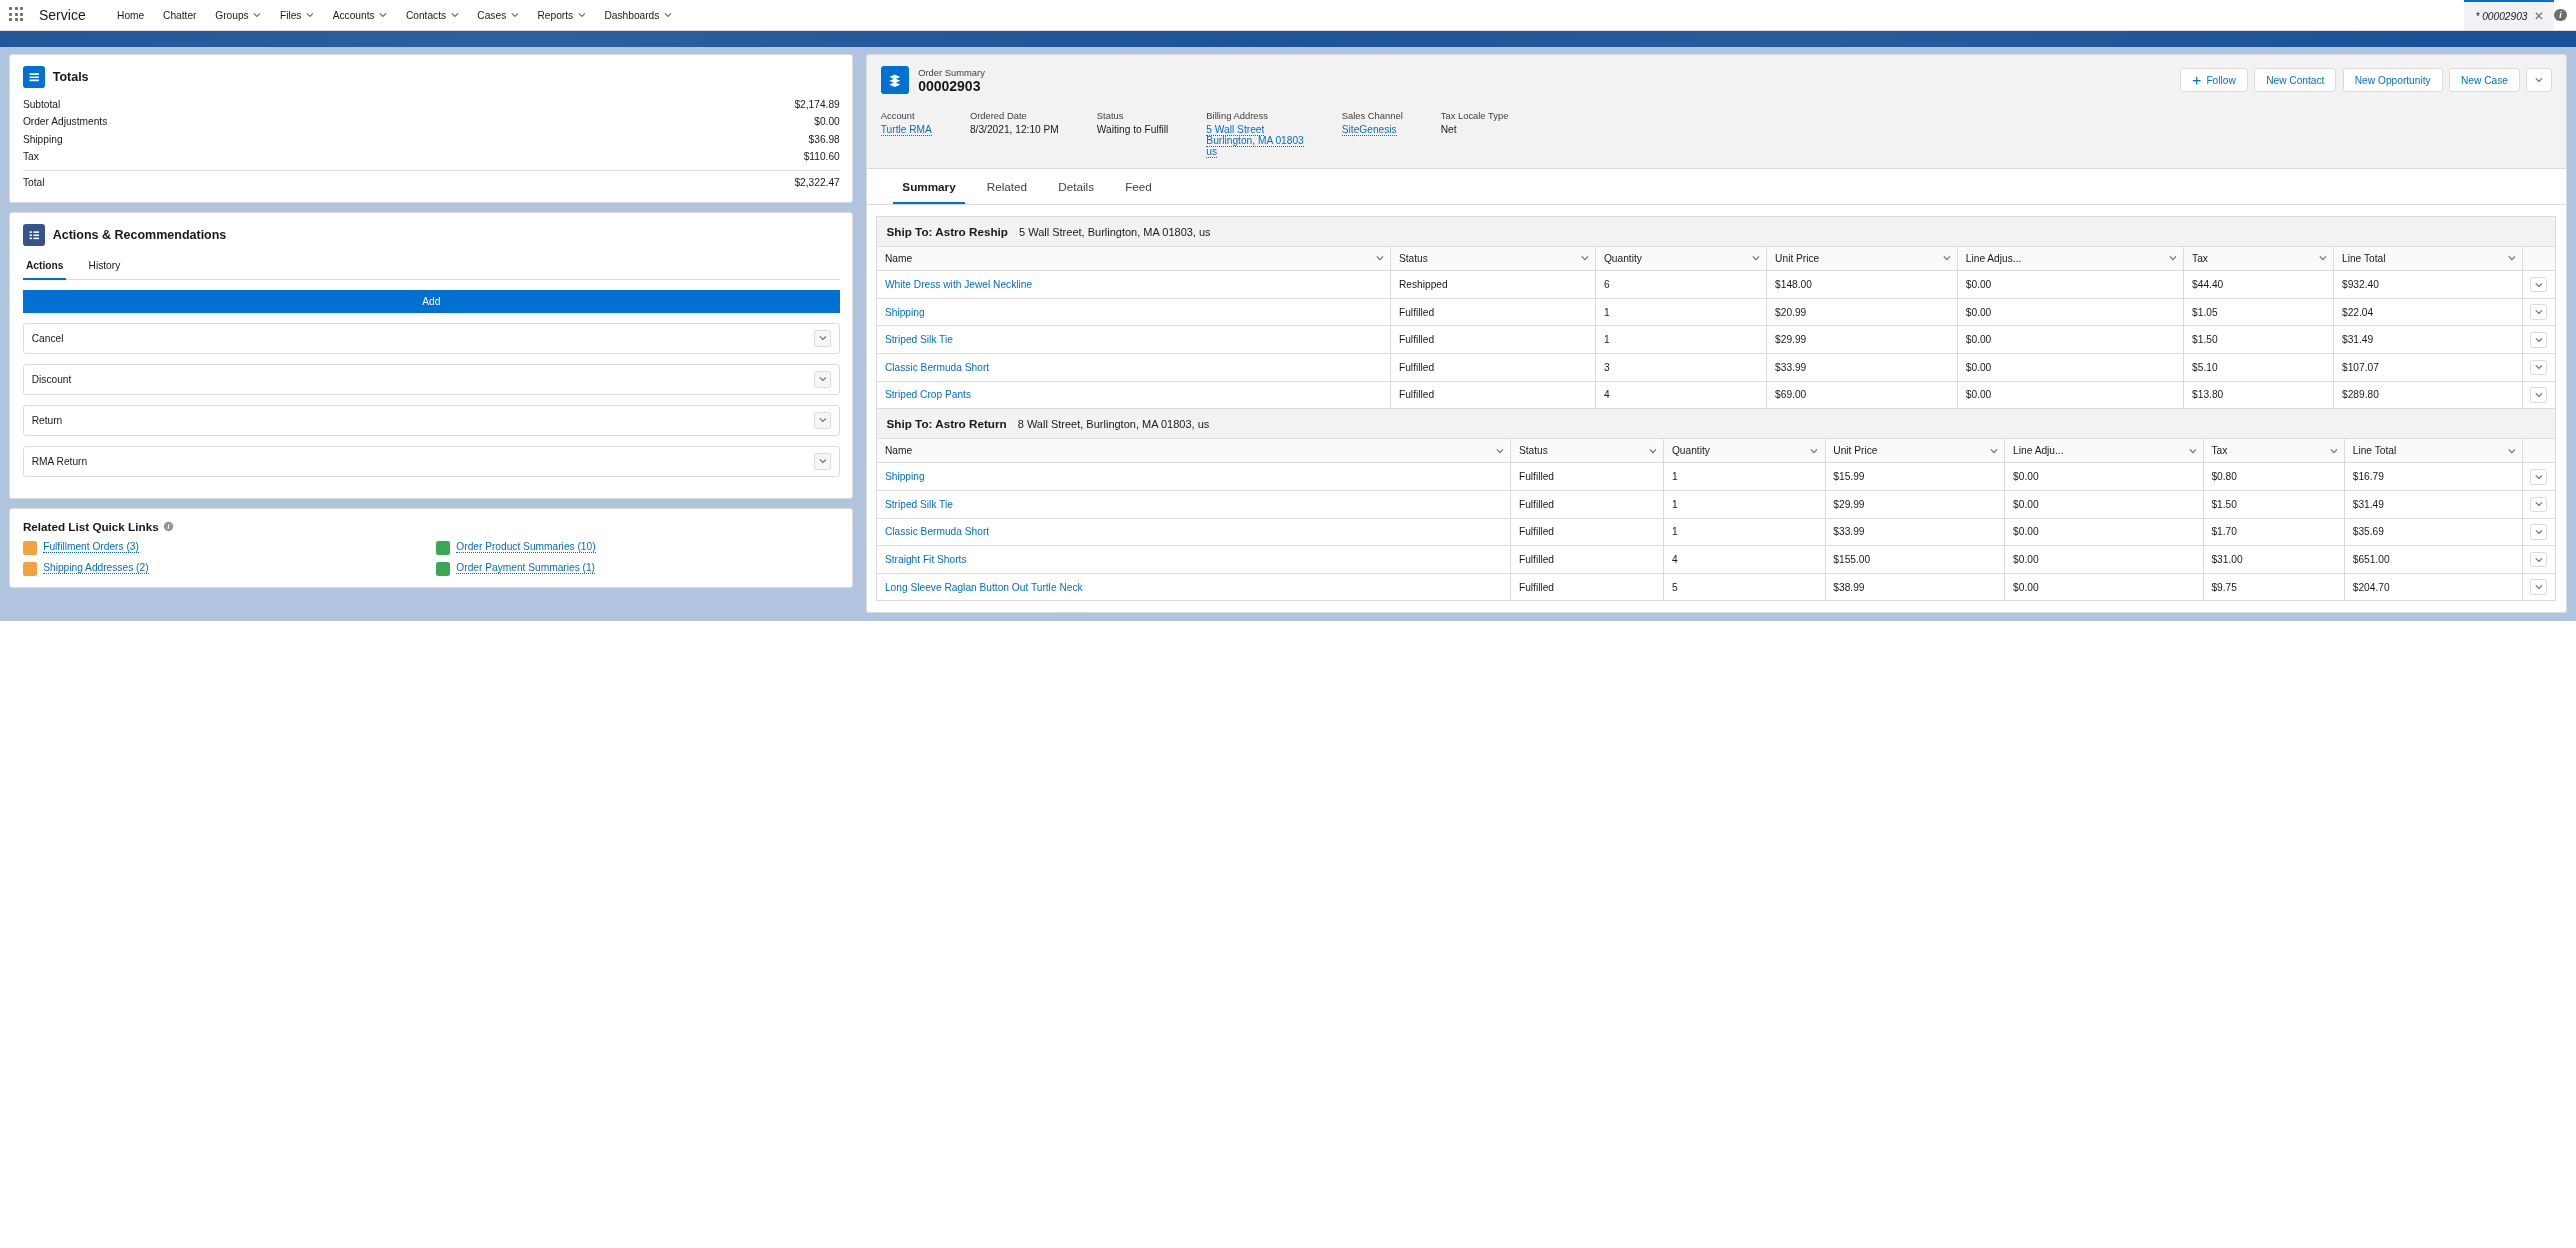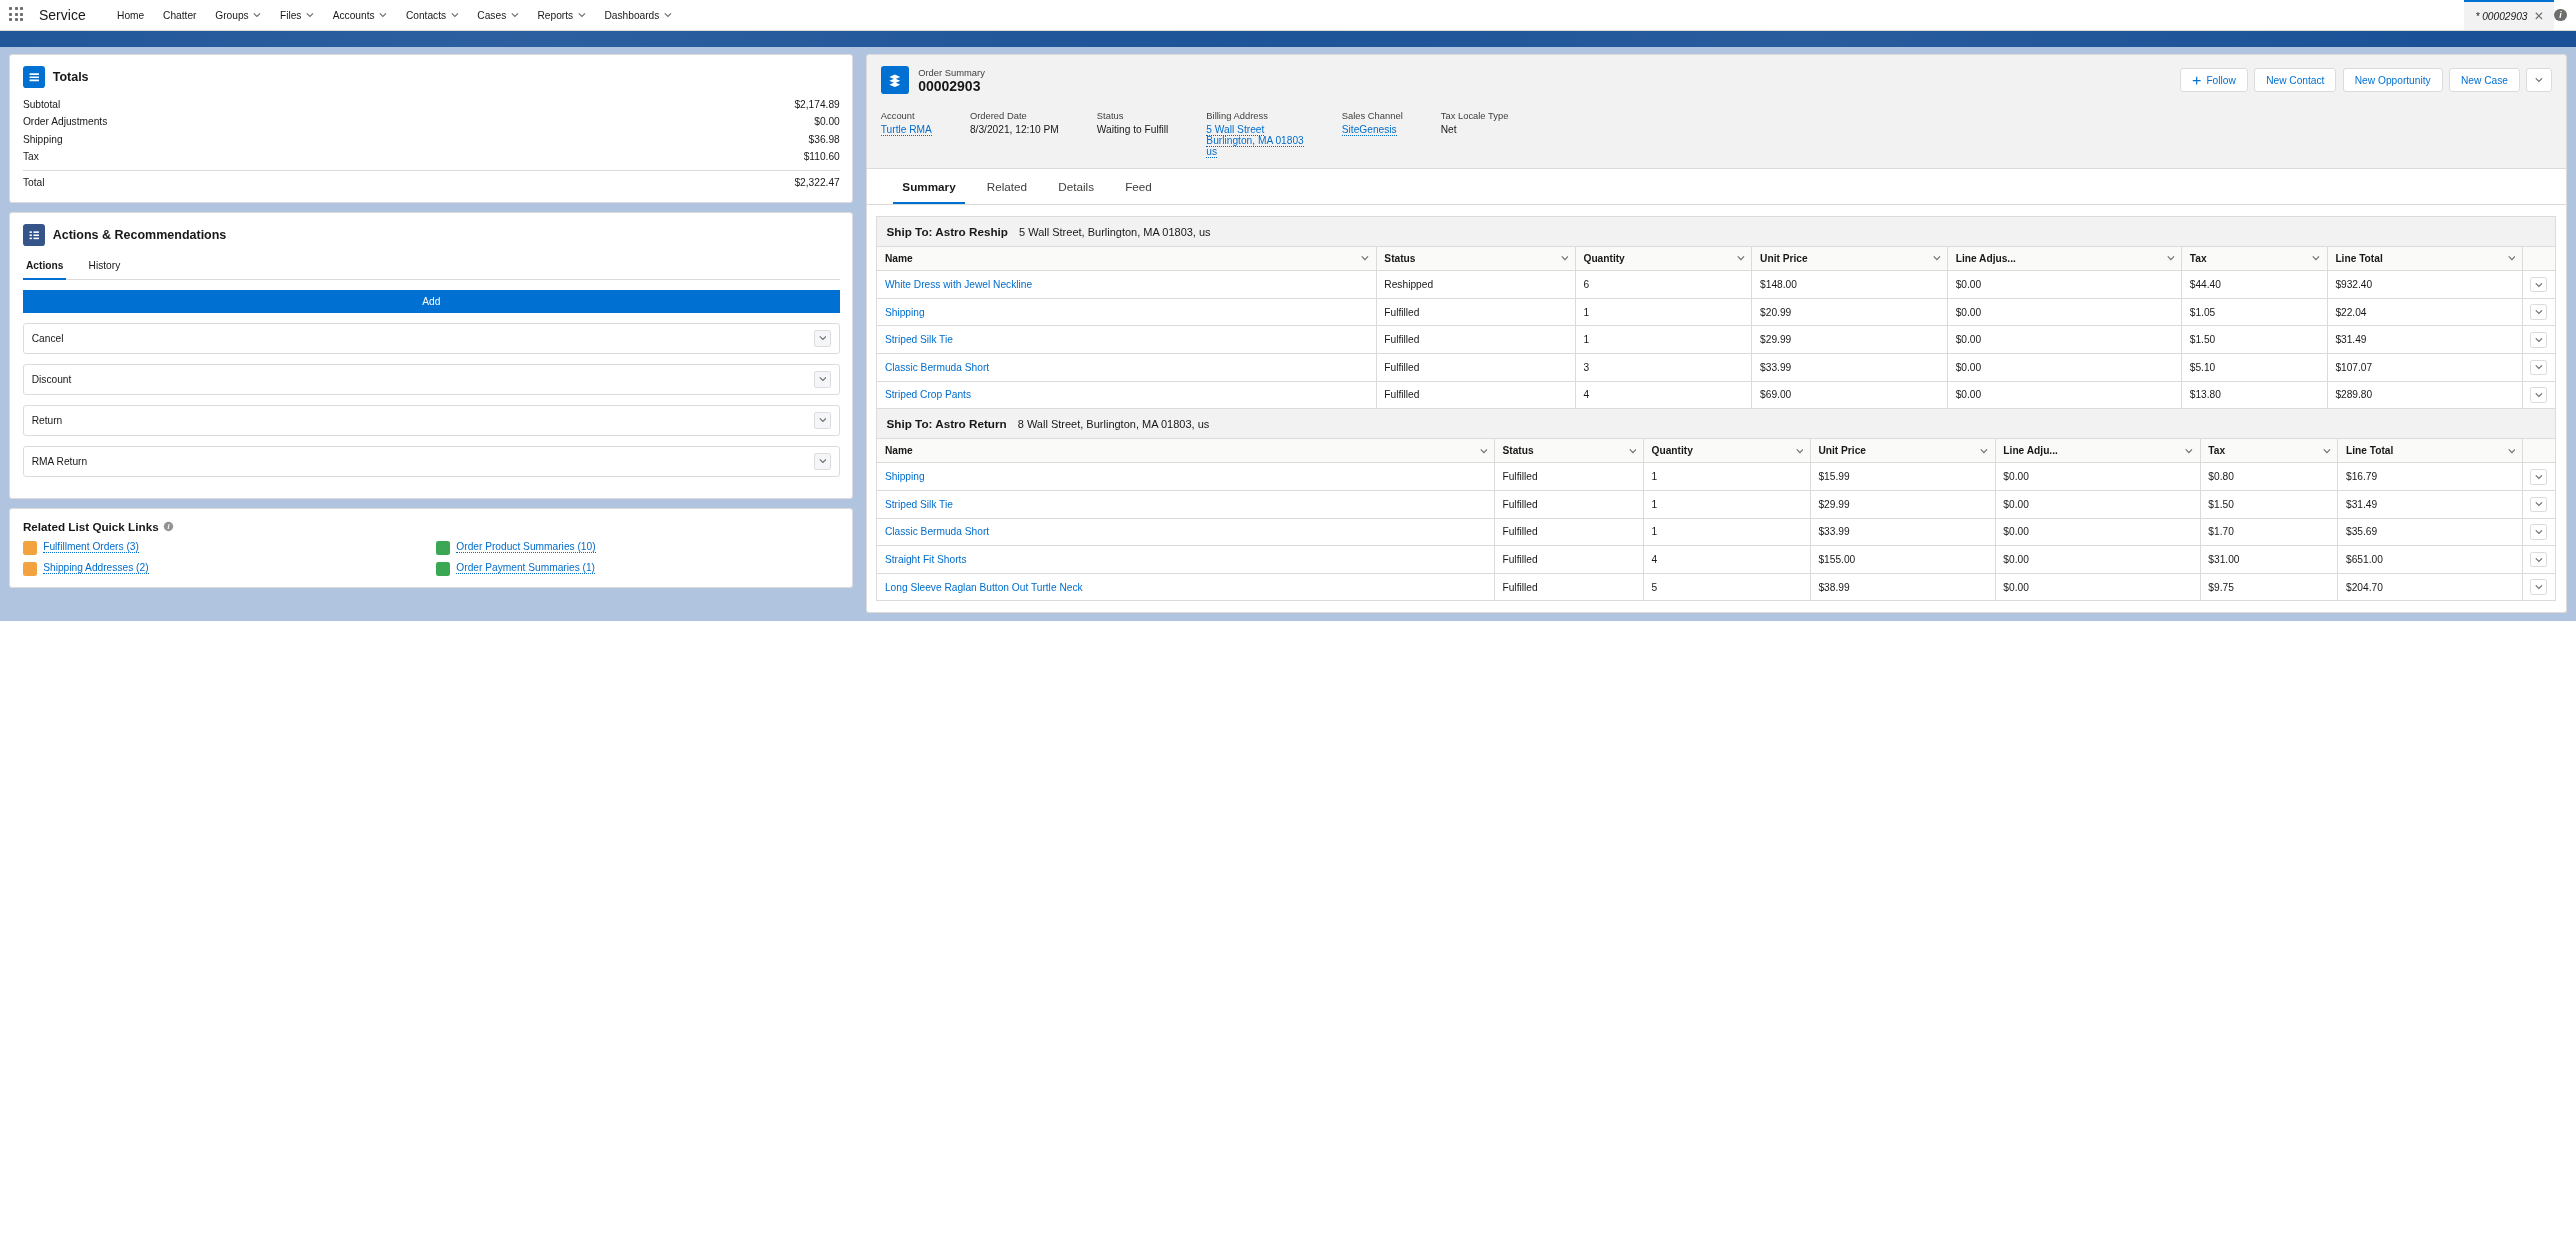--- a/index.html
+++ b/index.html
@@ -73,21 +73,21 @@
 .rec-tab.active { font-weight: 700; color: #181818; }
 .rec-tab.active::after { content: ""; position: absolute; left: 6.3px; right: 6.3px; bottom: 0; height: 2.3px; background: #0070d2; }
 .rec-tabs-rule { border-bottom: 0.8px solid #dddbda; }
 
 
 .summary-body { background: #fff; border: 0.8px solid #dddbda; border-top: none; border-radius: 0 0 3.1px 3.1px; padding: 11px 9.4px; }
 .shipto { background: #f3f2f2; border: 0.8px solid #dddbda; border-bottom: none; padding: 7.8px 9.4px; font-size: 11.7px; }
 .shipto b { font-weight: 700; }
 .shipto .addr { margin-left: 7.8px; font-weight: 400; font-size: 11px; }
 table.grid { width: 100%; border-collapse: collapse; }
-table.grid th { background: #fafaf9; border: 0.8px solid #dddbda; text-align: left; font-weight: 700; font-size: 10.2px; padding: 6.3px 7.8px; position: relative; }
+table.grid th { background: #fafaf9; border: 0.8px solid #dddbda; text-align: left; font-weight: 400; font-size: 10.2px; padding: 6.3px 7.8px; position: relative; }
 table.grid th .sort { position: absolute; right: 6.3px; top: 50%; transform: translateY(-50%); color: #706e6b; }
 table.grid td { border: 0.8px solid #dddbda; padding: 5.5px 7.8px; font-size: 10.2px; }
 table.grid td.name a { color: #006dcc; text-decoration: none; cursor: pointer; }
 table.grid td.num { text-align: left; }
 .row-action { width: 26.6px; text-align: center; }
 .row-action .menu { display: inline-flex; width: 17px; height: 15.6px; border: 0.8px solid #dddbda; border-radius: 2.3px; align-items: center; justify-content: center; background: #fff; cursor: pointer; }
 
 svg { display: block; }
 .chev-svg { width: 7.8px; height: 7.8px; }
 </style>

